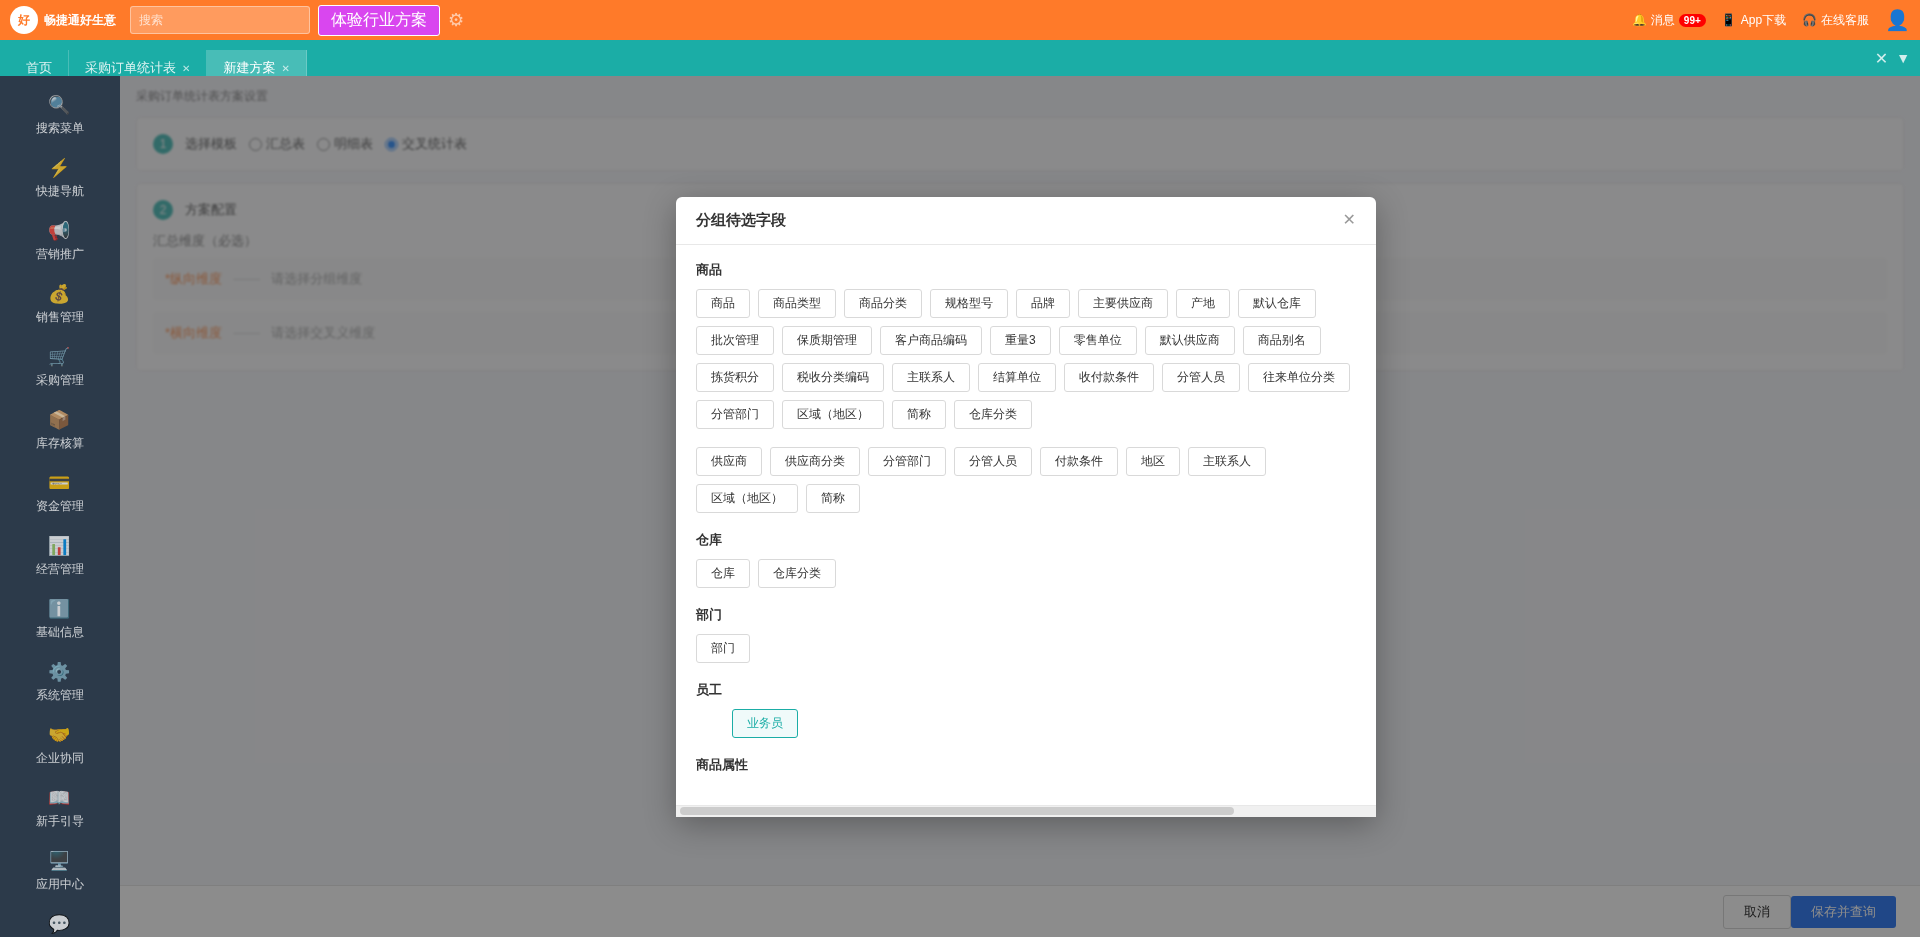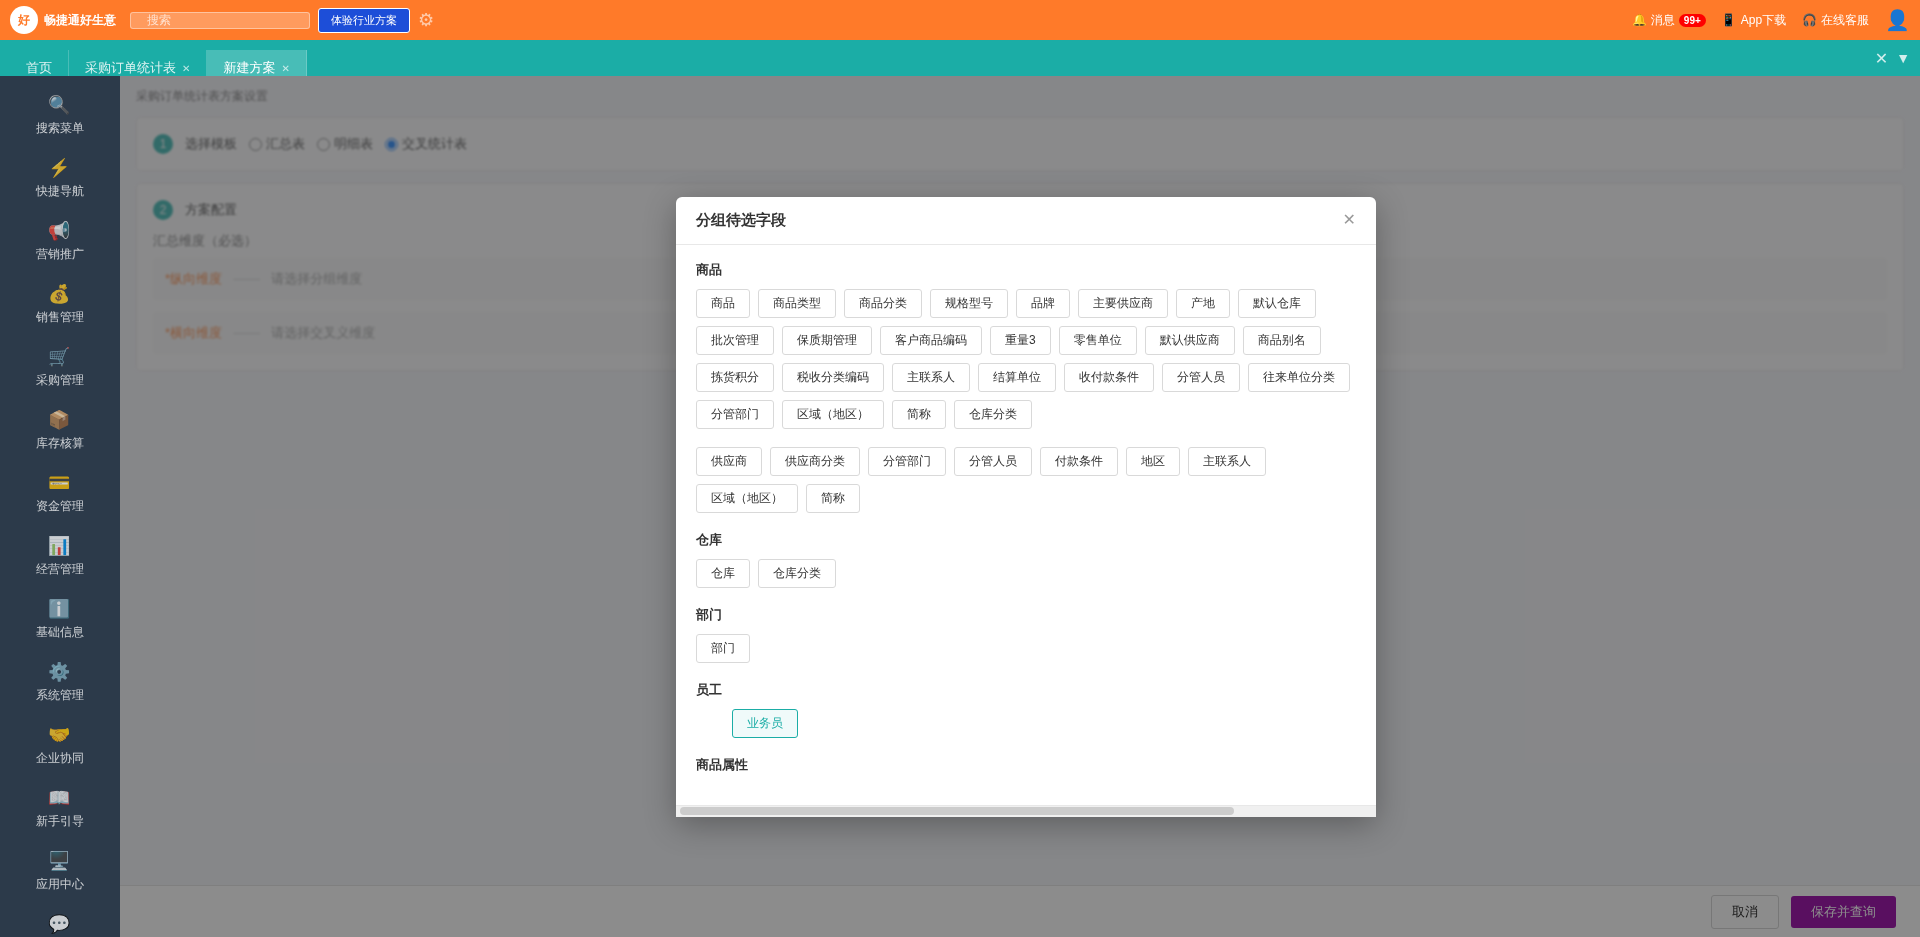--- a/index.html
+++ b/index.html
@@ -36,23 +36,23 @@
     .search-area {
       flex: 1;
       display: flex;
       align-items: center;
       gap: 8px;
     }
     .search-box {
       background: rgba(255,255,255,0.25);
       border: 1px solid rgba(255,255,255,0.4);
       border-radius: 3px;
-      height: 17px;
+      height: 28px;
       width: 180px;
-      padding: 0 16px;
+      padding: 0 8px;
       color: white;
       font-size: 12px;
     }
     .search-box::placeholder { color: rgba(255,255,255,0.7); }
     .top-right {
       display: flex;
       align-items: center;
       gap: 16px;
       color: white;
       font-size: 12px;
@@ -60,27 +60,27 @@
     .top-right-item { display: flex; align-items: center; gap: 4px; cursor: pointer; }
     .badge {
       background: #f00;
       color: white;
       border-radius: 8px;
       padding: 1px 5px;
       font-size: 10px;
       font-weight: bold;
     }
     .trial-btn {
-      background: #1d4ed8;
+      background: #d946ef;
       border: 1px solid white;
       color: white;
       padding: 4px 12px;
       border-radius: 3px;
       cursor: pointer;
-      font-size: 11px;
+      font-size: 16px;
     }
 
     
     .nav-tabs {
       height: 36px;
       background: #1bada6;
       display: flex;
       align-items: center;
       padding: 0 10px;
       gap: 0;
@@ -256,42 +256,41 @@
 
     
     .page-footer {
       height: 52px;
       background: white;
       border-top: 1px solid #e8e8e8;
       display: flex;
       align-items: center;
       justify-content: flex-end;
       padding: 0 24px;
-      gap: 12px;
       flex-shrink: 0;
       position: absolute;
       bottom: 0;
       left: 0;
       right: 0;
       z-index: 999;
     }
     .btn-cancel {
       padding: 7px 20px;
       border: 1px solid #d9d9d9;
       border-radius: 3px;
       background: white;
       color: #333;
       cursor: pointer;
       font-size: 13px;
     }
     .btn-primary {
       padding: 7px 20px;
       border: none;
       border-radius: 3px;
-      background: #a21caf;
+      background: #3b82f6;
       color: white;
       cursor: pointer;
       font-size: 13px;
     }
   </style>
 </head>
 <body>
 
 <div class="top-bar">
   <div class="logo-area">

